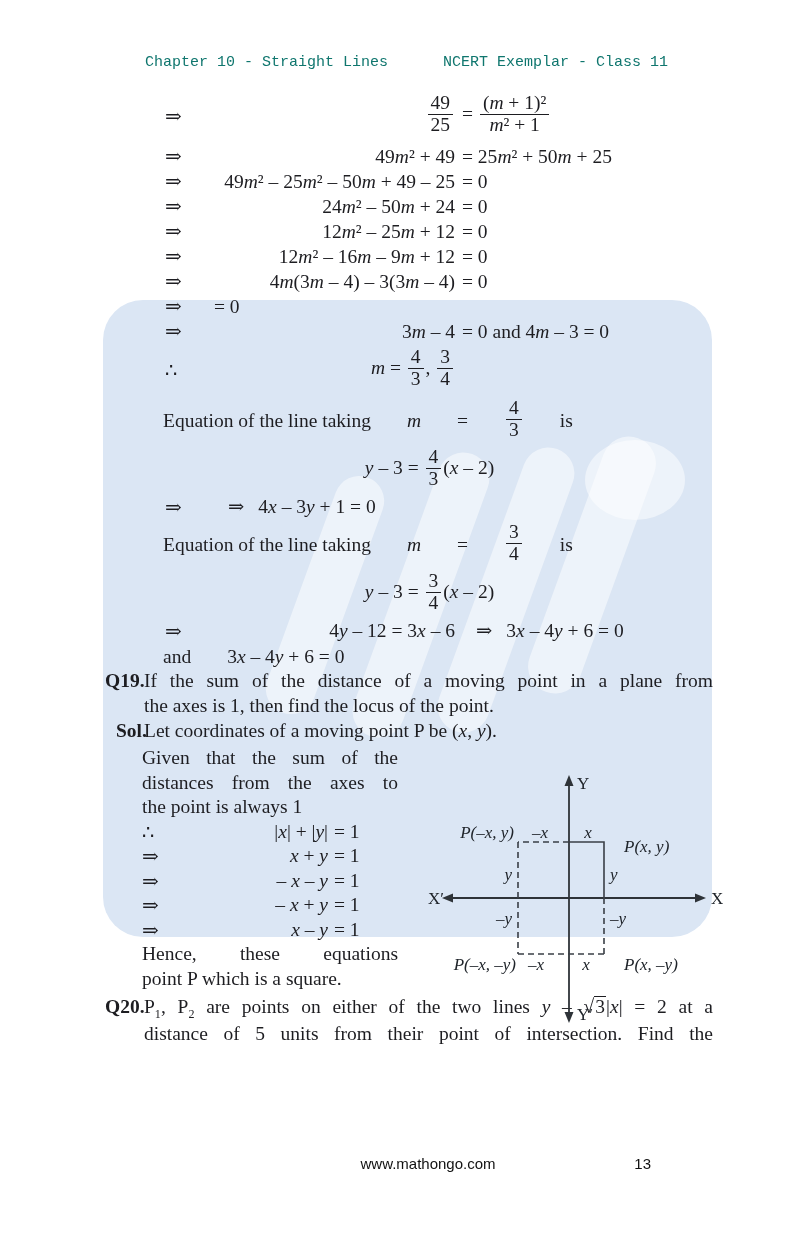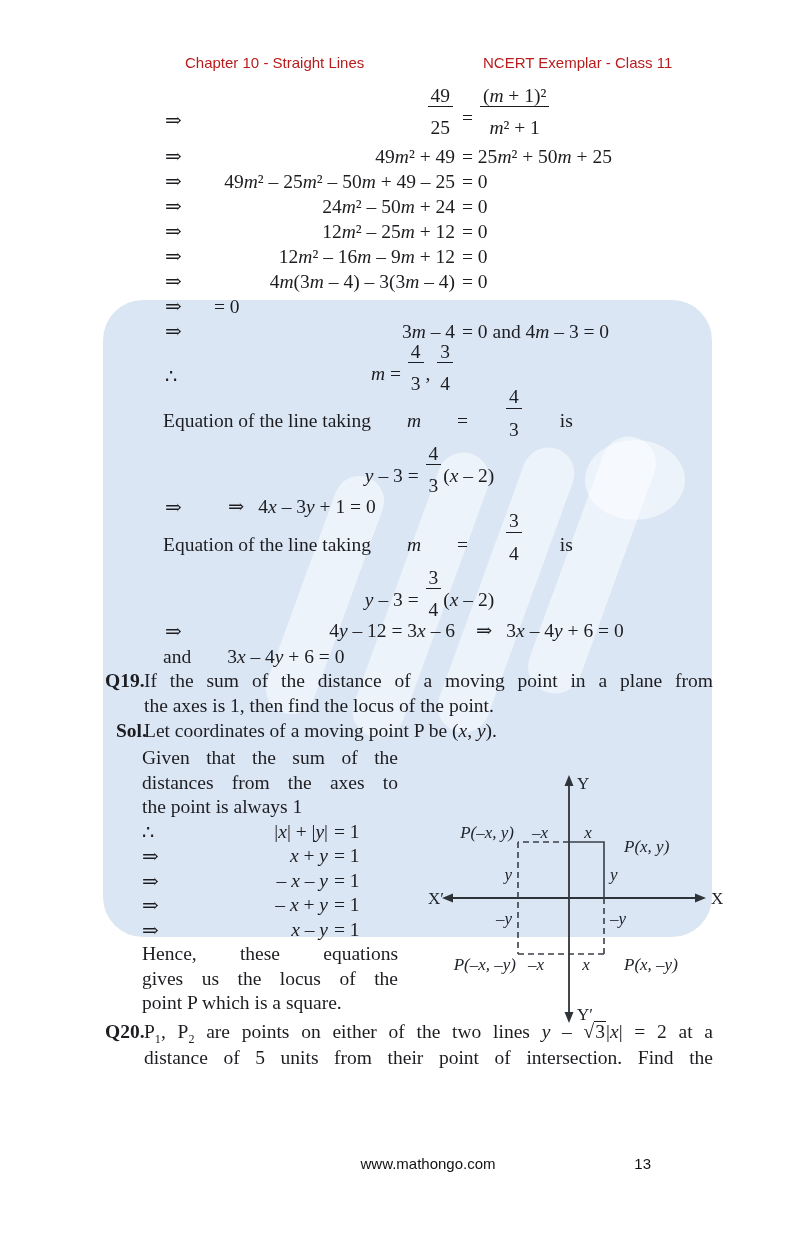--- a/index.html
+++ b/index.html
@@ -3,22 +3,22 @@
 <meta charset="utf-8">
 <style>
   html,body{margin:0;padding:0;background:#fff;}
   .page{position:relative;width:800px;height:1236px;background:#ffffff;overflow:hidden;
         font-family:"Liberation Serif","DejaVu Serif","DejaVu Sans",serif;color:#1d1d21;}
   
   .panel{position:absolute;left:103px;top:300px;width:609px;height:637px;border-radius:40px;}
   .stripe{position:absolute;border-radius:30px;transform:rotate(20deg);}
   .blob{position:absolute;border-radius:50%;}
   
-  .hdr{position:absolute;top:54px;font-family:Liberation Sans, sans-serif;
-       font-size:15px;color:#b91c1c;margin-left:40px;}
+  .hdr{position:absolute;top:54px;font-family:Liberation Mono, monospace;
+       font-size:15px;color:#0f766e;}
   .hdr.left{left:145px;} .hdr.right{left:443px;}
   .ftr{position:absolute;top:1155px;left:0;width:100%;text-align:center;
        font-family:"Liberation Sans","DejaVu Sans",sans-serif;font-size:15px;color:#111;padding-left:28px;}
   .ftr-page{position:absolute;top:1155px;right:149px;font-family:"Liberation Sans","DejaVu Sans",sans-serif;
        font-size:15px;color:#111;}
   
   #flow{position:absolute;left:105px;top:88px;width:608px;font-size:19.5px;line-height:1.22;}
   .eqrow{display:grid;grid-template-columns:42px 248px 1fr;align-items:center;margin-left:60px;}
   .eqrow .lhs{text-align:right;}
   .eqrow .rhs{padding-left:7px;white-space:nowrap;}
@@ -35,21 +35,21 @@
   .twocol{margin-top:2px;}
   .tcline{margin-left:37px;width:256px;height:24.5px;line-height:24.5px;}
   .eqrow2{display:grid;grid-template-columns:44px 142px 1fr;align-items:center;
           margin-left:37px;width:256px;height:24.5px;}
   .eqrow2 .lhs{text-align:right;}
   .eqrow2 .rhs{padding-left:6px;}
   
   .frac{display:inline-flex;flex-direction:column;align-items:center;vertical-align:middle;
         line-height:1.05;margin:0 2px;transform:translateY(-2px);}
   .frac .fn{border-bottom:1.4px solid currentColor;padding:0 3px;}
-  .frac .fd{padding:11px 3px;}
+  .frac .fd{padding:0 3px;}
   sub{font-size:0.62em;}
   .rad{white-space:nowrap;}
   .rbar{border-top:1.4px solid currentColor;display:inline-block;line-height:1.05;padding:0 1px;}
   
   .diagram{position:absolute;left:428px;top:770px;}
   .diagram text{font-size:17px;fill:#20252b;font-style:italic;}
   .diagram text.ax{font-style:normal;}
 </style>
 </head>
 <body>
@@ -211,21 +211,20 @@
           <span class="lead">⇒</span>
           <span class="lhs"><span>– <i>x</i> + <i>y</i></span></span>
           <span class="rhs"><span>= 1</span></span>
         </div>
         <div class="eqrow2">
           <span class="lead">⇒</span>
           <span class="lhs"><span><i>x</i> – <i>y</i></span></span>
           <span class="rhs"><span>= 1</span></span>
         </div>
         <div class="tcline just"><span>Hence, these equations</span></div>
-        <div class="tcline just"><span>gives us the locus of the</span></div>
         <div class="tcline"><span>point P which is a square.</span></div>
       </div>
       <div class="qrow" style="margin-top: 4px;">
         <span class="qlabel">Q20.</span>
         <div class="qbody just"><span>P</span><sub>1</sub><span>, P</span><sub>2</sub><span> are points on either of the two lines </span><span class="it">y</span><span> – </span><span class="rad">√<span class="rbar">3</span></span><span>|</span><span class="it">x</span><span>| = 2 at a</span></div>
       </div>
       <div class="qrow">
         <span class="qlabel"></span>
         <div class="qbody just"><span>distance of 5 units from their point of intersection. Find the</span></div>
       </div>

